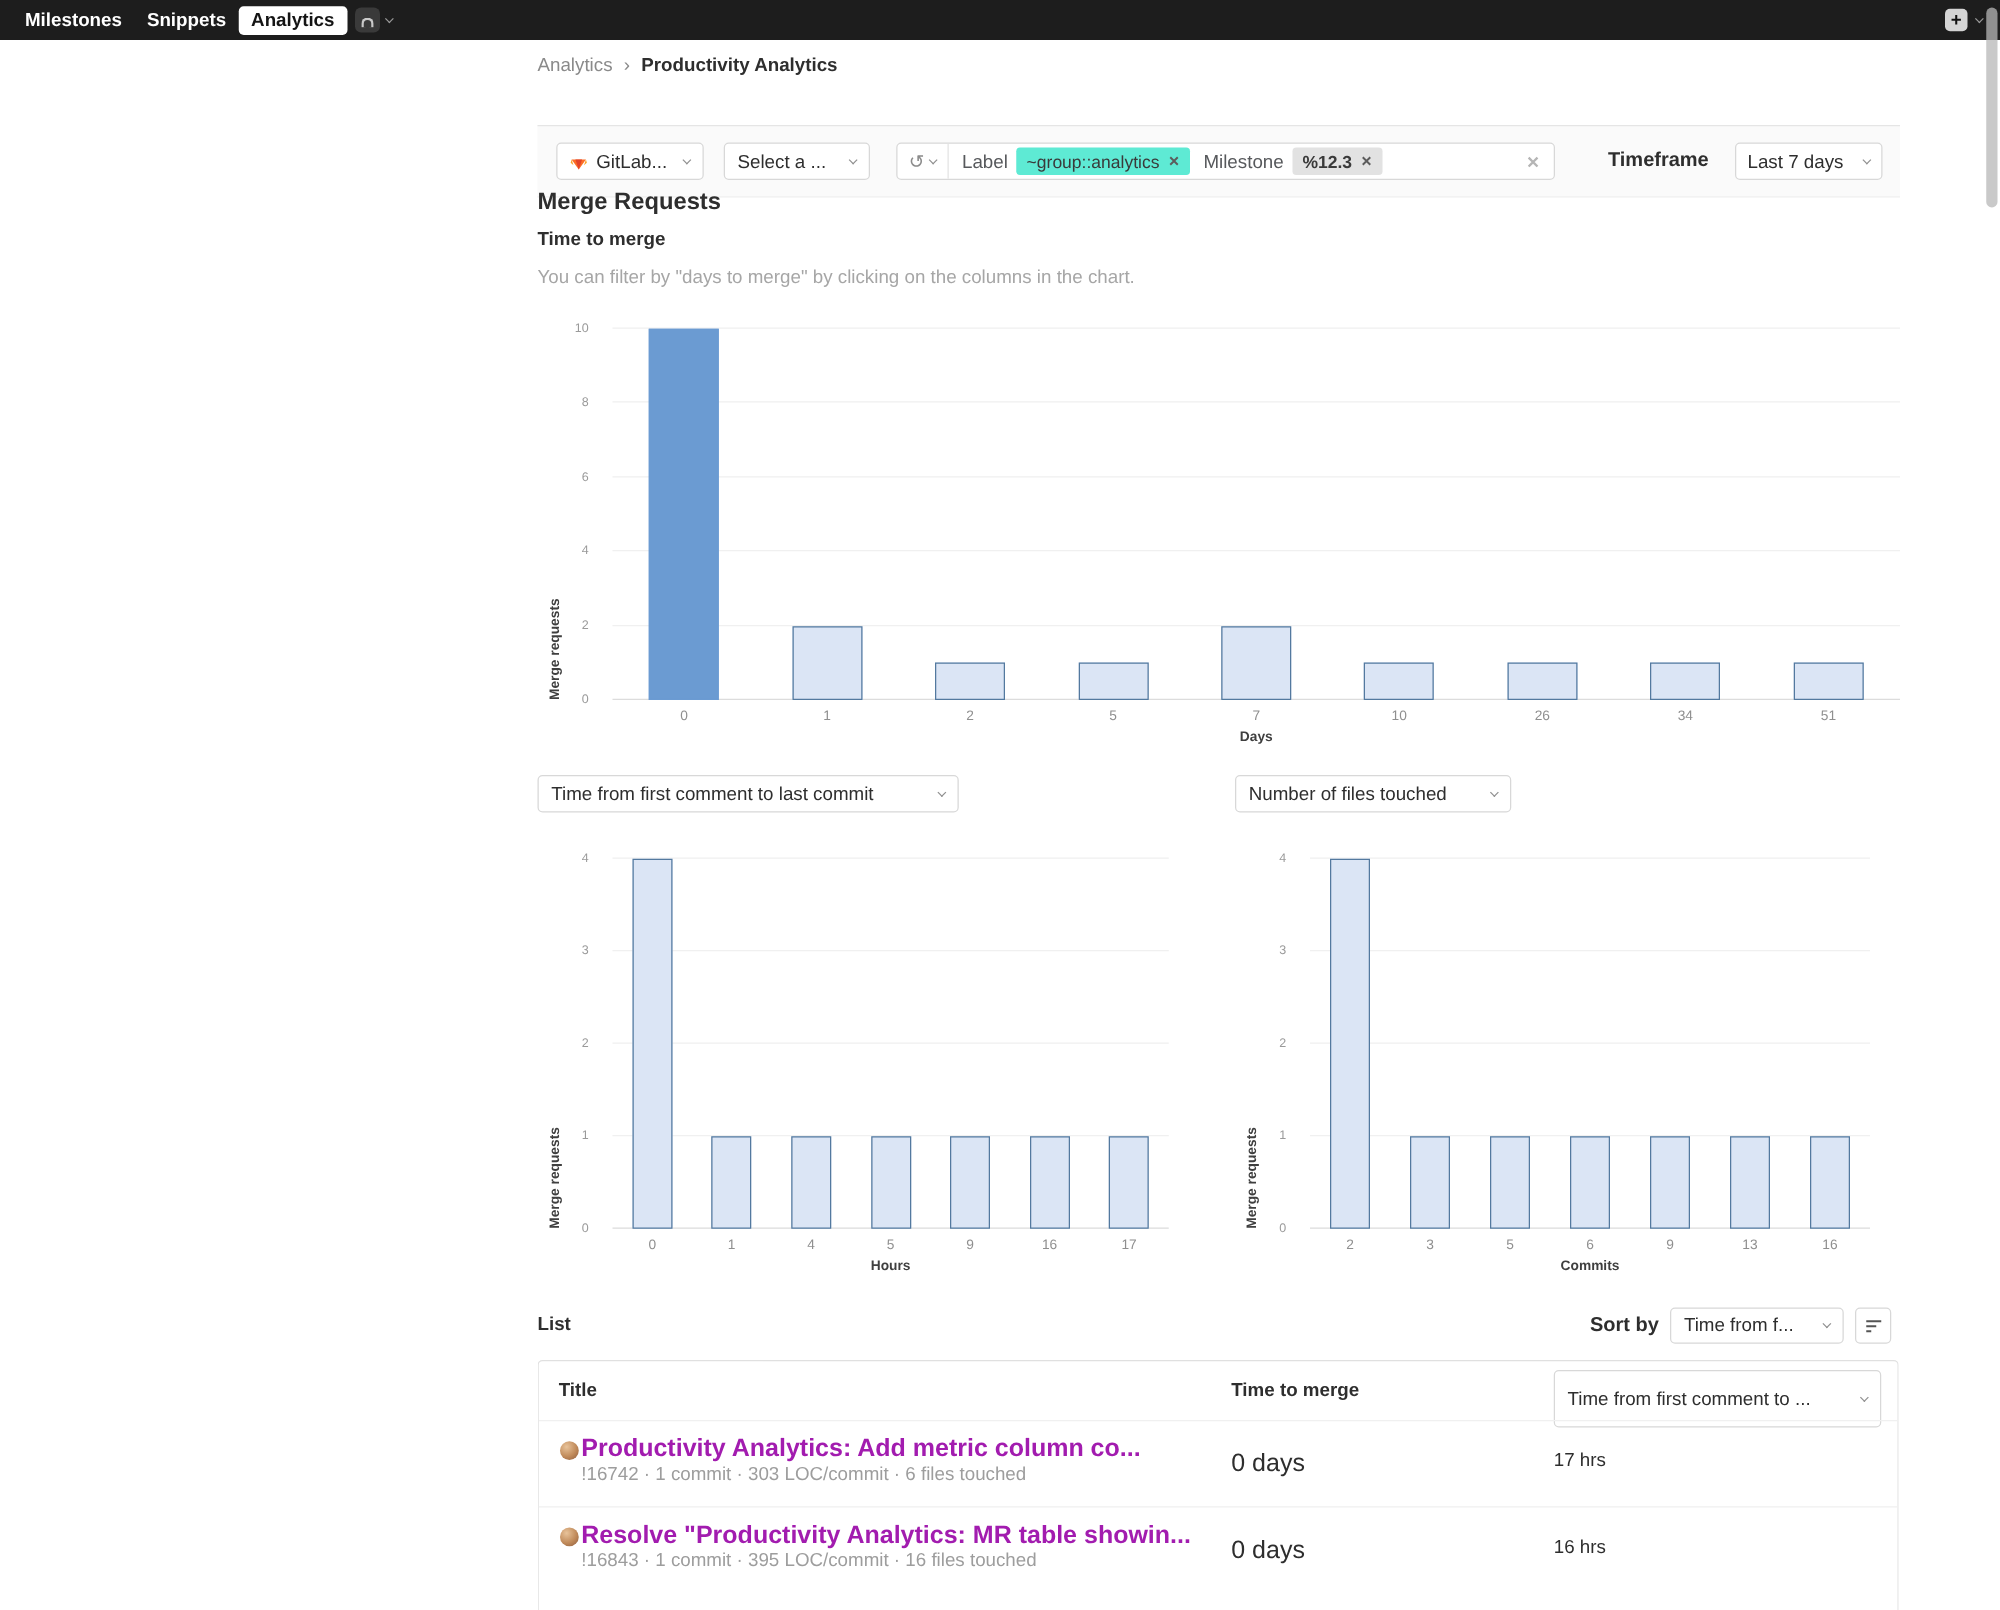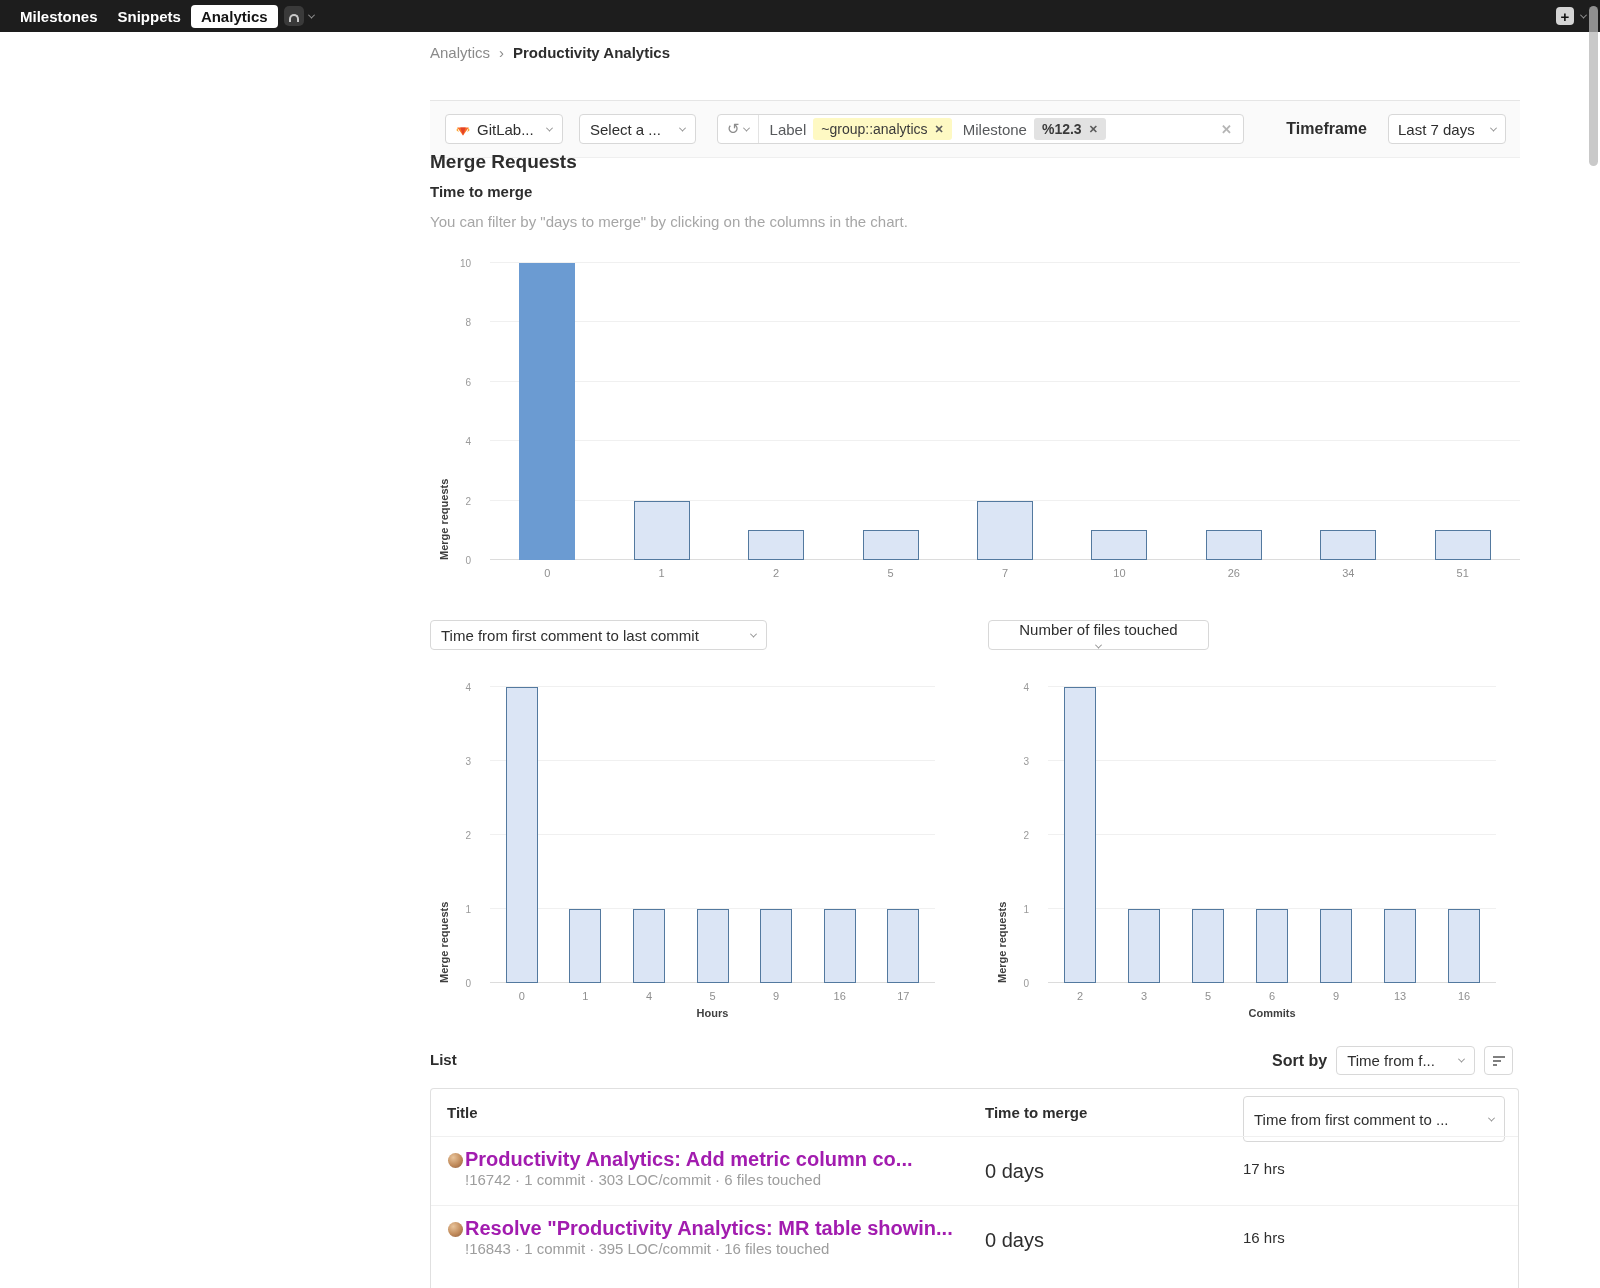--- a/index.html
+++ b/index.html
@@ -45,21 +45,21 @@
   .sel-btn { width:117px; margin-right:21px; justify-content:space-between; }
   .tanuki { flex:none; }
   .filtered-search { width:527px; height:30px; background:#fff; border:1px solid #d8d8d8;
     border-radius:4px; display:flex; align-items:center; }
   .history-seg { height:100%; display:flex; align-items:center; gap:4px; padding:0 9px;
     border-right:1px solid #e3e3e3; color:#8c8c8c; font-size:15px; }
   .tok-name { color:#57595c; font-size:15px; margin:0 7px 0 11px; }
   .chip { display:flex; align-items:center; gap:7px; border-radius:3px; padding:3px 8px;
     font-size:14px; color:#3a3a3a; }
   .chip .x { font-size:11px; color:#5c5c5c; font-weight:bold; }
-  .chip.green { background:#fef9c3; }
+  .chip.green { background:#5eead4; }
   .chip.gray { background:#e2e2e2; }
   .chip.gray .chip-val { font-weight:bold; }
   .clear-x { margin-left:auto; padding-right:11px; color:#b5b5b5; font-size:13px; font-weight:bold; }
   .timeframe-group { margin-left:auto; display:flex; align-items:center; gap:21px; }
   .timeframe-label { font-size:16px; font-weight:bold; color:#2e2e2e; }
   .timeframe-dd { width:118px; padding:0 9px; justify-content:space-between; }
 
   
   .h1 { position:absolute; left:430px; top:151px; font-size:19px; font-weight:bold; }
   .h2 { position:absolute; left:430px; top:183px; font-size:15px; font-weight:bold; }
@@ -86,21 +86,21 @@
   .bar.selected { background:var(--selected-bar,#6b9bd2); border-color:var(--selected-bar,#6b9bd2); }
   .x-labels { position:absolute; left:60px; top:calc(8px + var(--plot-h) + 7px);
     width:var(--plot-w); display:flex; }
   .x-label { flex:1; text-align:center; font-size:11px; color:#8f8f8f; }
   .x-title { position:absolute; left:60px; top:calc(8px + var(--plot-h) + 24px);
     width:var(--plot-w); text-align:center; font-size:11px; font-weight:bold; color:#3f3f3f; }
 
   
   .dd { justify-content:space-between; padding:0 10px; }
   #metric-dd-left  { position:absolute; left:430px; top:620px; width:337px; }
-  #metric-dd-right { position:absolute; left:988px; top:620px; width:221px;flex-direction:column; }
+  #metric-dd-right { position:absolute; left:988px; top:620px; width:221px; }
 
   
   #list-title { position:absolute; left:430px; top:1051px; font-size:15px; font-weight:bold; }
   #sort-controls { position:absolute; left:1272px; top:1046px; display:flex; align-items:center; gap:9px; }
   .sort-by-label { font-size:16px; font-weight:bold; }
   .sort-dd { width:139px; height:29px; }
   .sort-dir-btn { width:29px; height:29px; background:#fff; border:1px solid #d8d8d8;
     border-radius:4px; display:flex; align-items:center; justify-content:center; }
 
   #mr-table { position:absolute; left:430px; top:1088px; width:1089px; height:200px;
@@ -239,20 +239,21 @@
       <div class="x-label">0</div>
       <div class="x-label">1</div>
       <div class="x-label">2</div>
       <div class="x-label">5</div>
       <div class="x-label">7</div>
       <div class="x-label">10</div>
       <div class="x-label">26</div>
       <div class="x-label">34</div>
       <div class="x-label">51</div>
     </div>
+  <div class="x-title">Days</div>
 </div>
 
 <div class="dd" id="metric-dd-left">
   <span>Time from first comment to last commit</span>
   <span class="chev small"></span>
 </div>
 <div class="dd" id="metric-dd-right">
   <span>Number of files touched</span>
   <span class="chev small"></span>
 </div>

